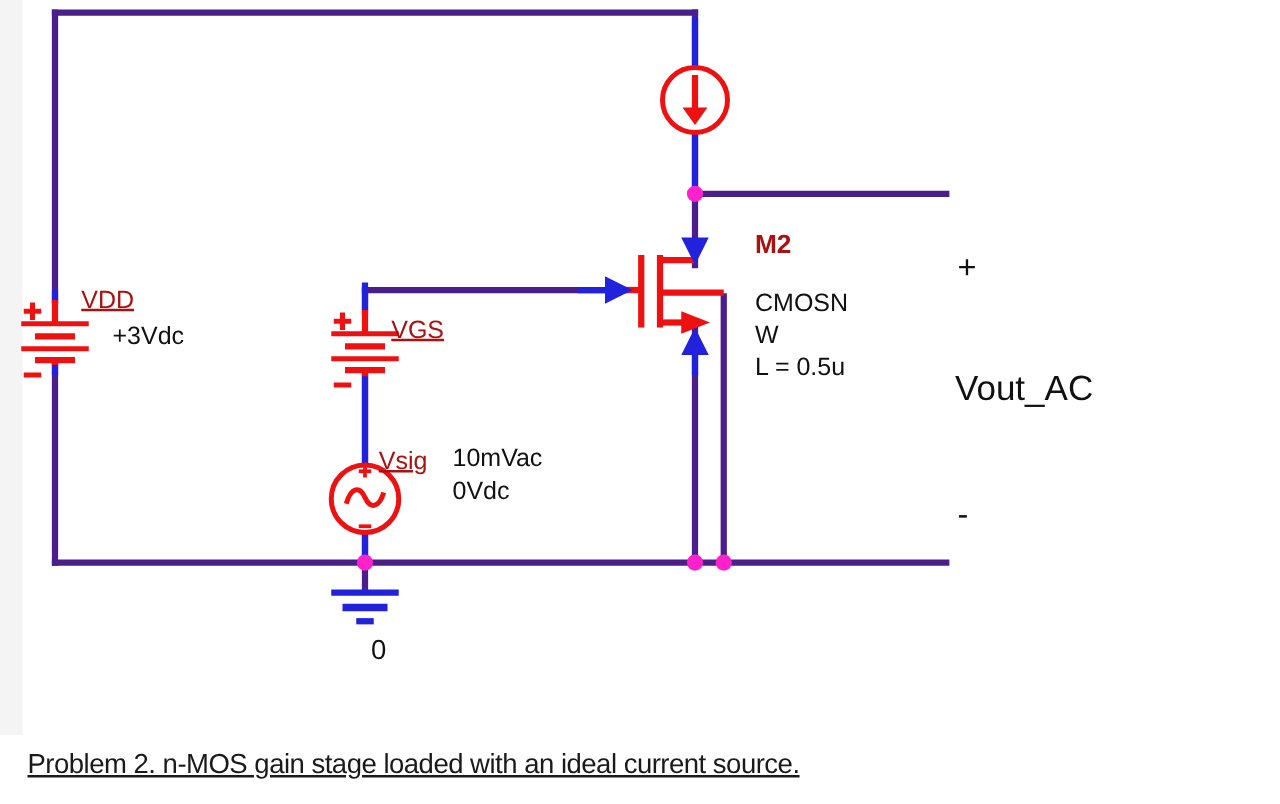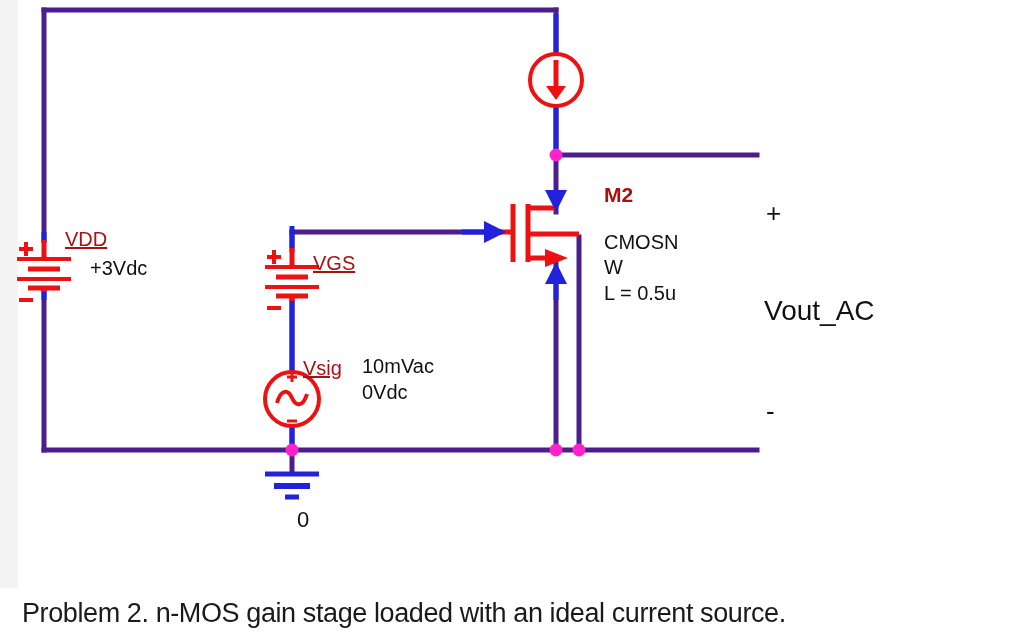--- a/index.html
+++ b/index.html
@@ -33,25 +33,26 @@
     left: 0; top: 0;
     width: 1024px;
     height: 588px;
   }
   .caption {
     position: absolute;
     left: 22px;
     top: 598px;
     width: 990px;
     font-family: "Liberation Sans", sans-serif;
-    font-size: 27px;
+    font-size: 22px;
     font-weight: 400;
     letter-spacing: -0.4px;
     color: #1a1a1a;
     white-space: nowrap;
+    text-decoration: underline;
   }
   svg text { font-family: "Liberation Sans", sans-serif; }
 </style>
 </head>
 <body>
 
 <div id="page">
 
   <div class="left-gutter"></div>
 

